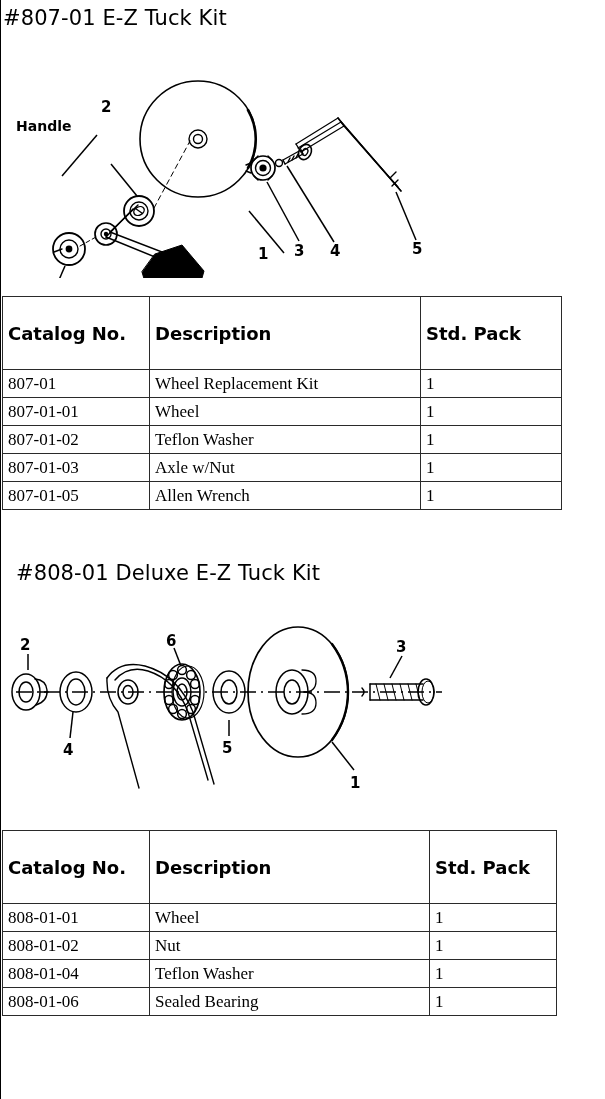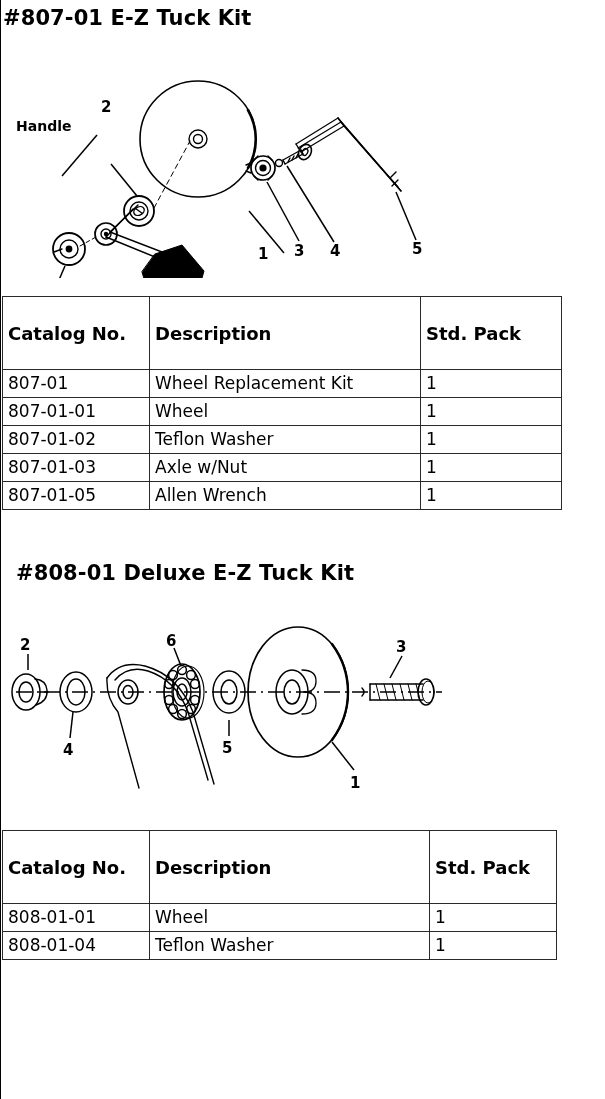--- a/index.html
+++ b/index.html
@@ -27,21 +27,21 @@
   }
 
   .content {
     position: relative;
     padding-left: 3px;
   }
 
   h1.section-heading {
     font-family: "DejaVu Sans", "Liberation Sans", sans-serif;
     font-size: 21px;
-    font-weight: bold;
+    font-weight: normal;
     letter-spacing: 0.1px;
     margin: 0;
     padding: 0;
     line-height: 1;
     color: #000000;
   }
 
   .heading-1-wrap { position: absolute; left: 3px; top: 8px; }
   .heading-2-wrap { position: absolute; left: 16px; top: 563px; }
 
@@ -85,20 +85,21 @@
   }
   .parts-table thead th {
     font-weight: bold;
     font-size: 18px;
     height: 72px;
     margin-left: 16px;
   }
   .parts-table tbody td {
     height: 27px;
     line-height: 27px;
+    font-family: Liberation Serif, serif;
   }
 
   .table-1 .col-cat { width: 147px; }
   .table-1 .col-desc { width: 271px; }
   .table-1 .col-pack { width: 141px; }
 
   .table-2 .col-cat { width: 147px; }
   .table-2 .col-desc { width: 280px; }
   .table-2 .col-pack { width: 127px; }
 
@@ -366,20 +367,30 @@
         <th>Std. Pack</th>
       </tr>
     </thead>
     <tbody>
       <tr>
         <td>808-01-01</td>
         <td>Wheel</td>
         <td>1</td>
       </tr>
       <tr>
+        <td>808-01-02</td>
+        <td>Nut</td>
+        <td>1</td>
+      </tr>
+      <tr>
         <td>808-01-04</td>
         <td>Teflon Washer</td>
         <td>1</td>
       </tr>
+      <tr>
+        <td>808-01-06</td>
+        <td>Sealed Bearing</td>
+        <td>1</td>
+      </tr>
     </tbody>
   </table>
 
 </div>
 
 </body></html>

